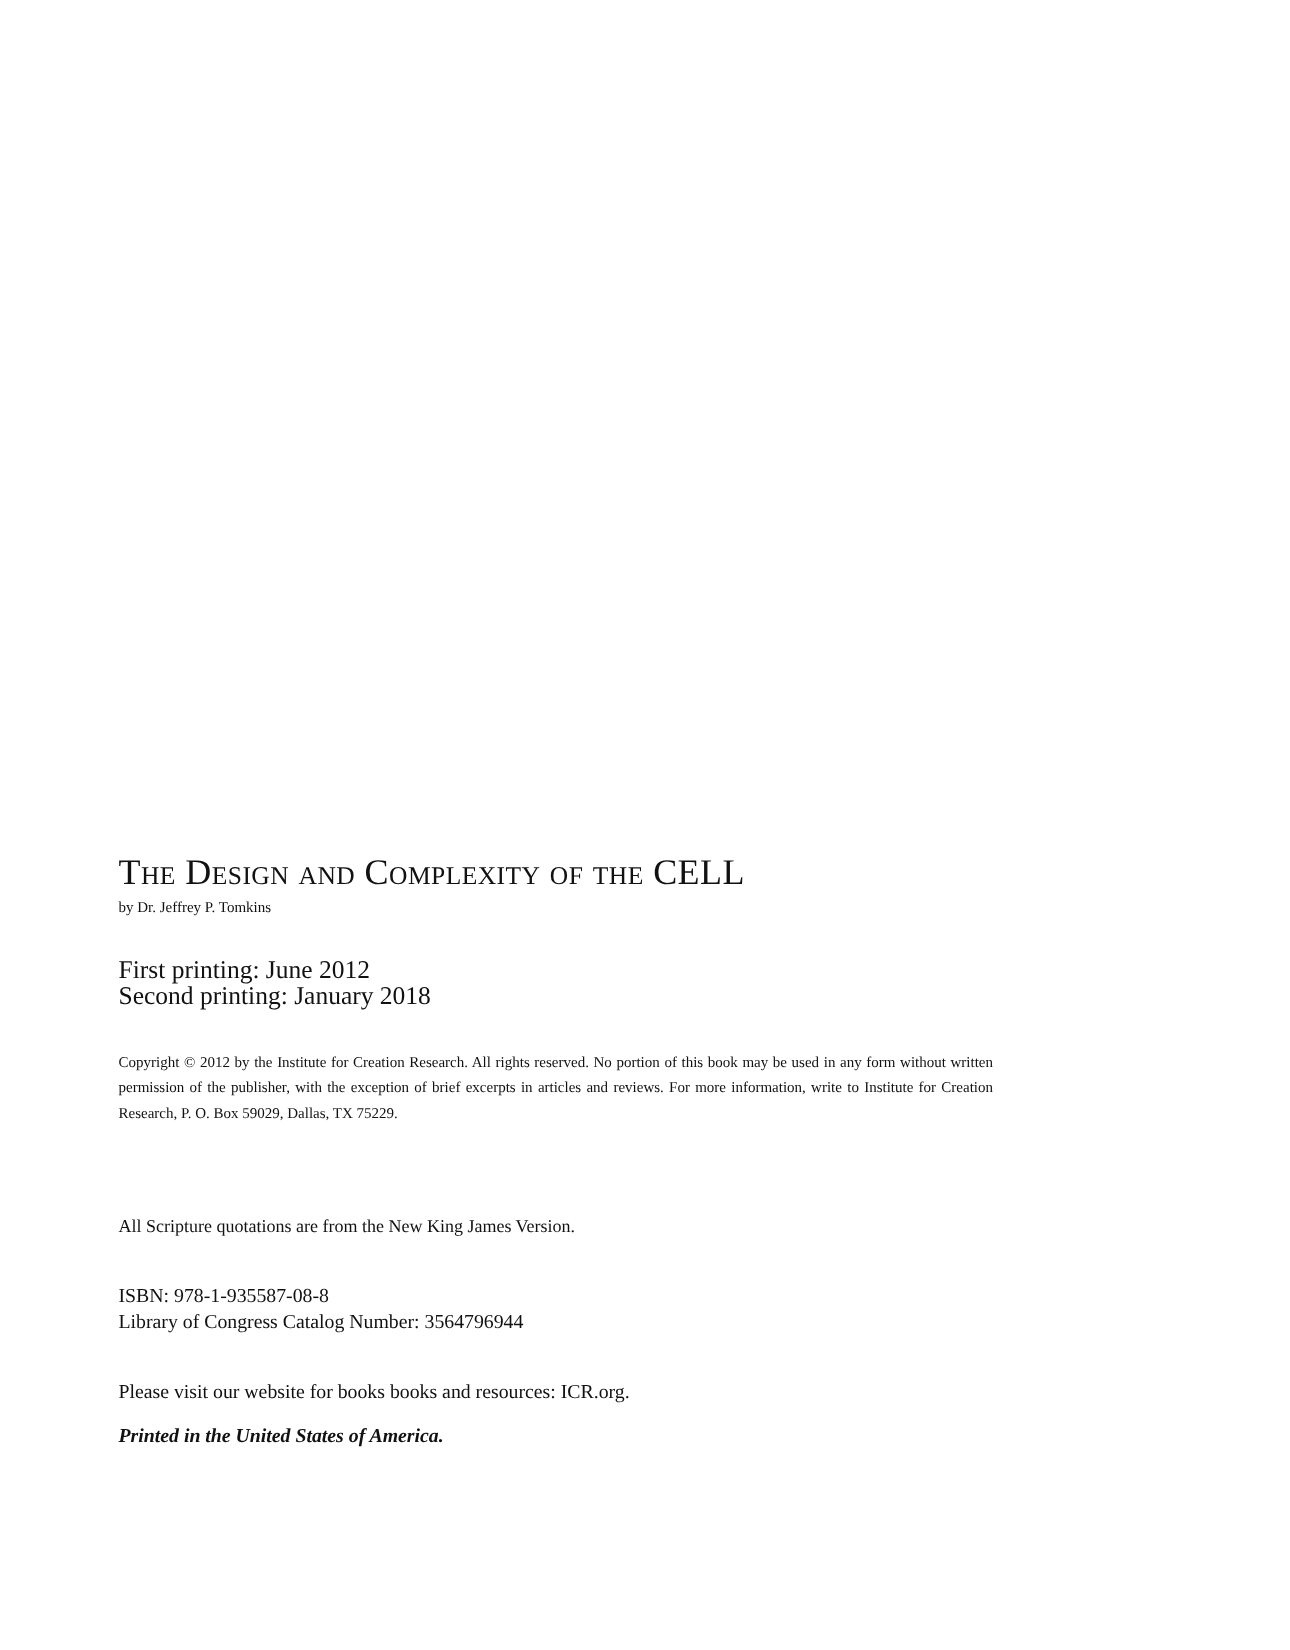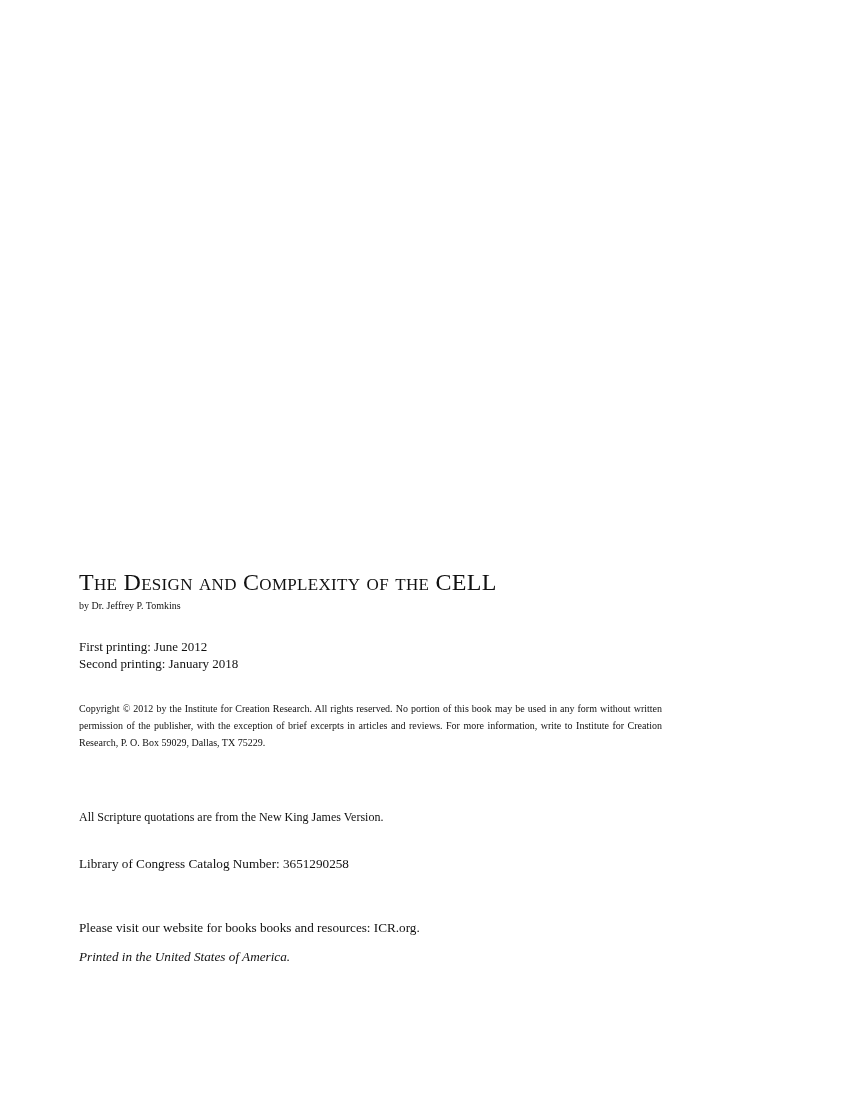--- a/index.html
+++ b/index.html
@@ -7,42 +7,43 @@
       width: 860px; height: 1100px; position: relative; overflow: hidden;
       font-family: "Liberation Serif", "DejaVu Serif", serif;
       color: #111111;
     }
     .block { position: absolute; left: 51px; margin-left: 28px; }
     .title {
       top: 568px; font-size: 24px; letter-spacing: 0.3px; line-height: 28px; white-space: nowrap;
       font-variant: small-caps;
     }
     .author { top: 597px; font-size: 10px; line-height: 18px; }
-    .printings { top: 638px; font-size: 13px; line-height: 17px; }
+    .printings { top: 638px; font-size: 17px; line-height: 17px; }
     .copyright { top: 700px; width: 583px; font-size: 10px; line-height: 17px; text-align: justify; }
     .scripture { top: 809px; font-size: 12px; line-height: 17px; }
     .isbn { top: 855px; font-size: 13.2px; line-height: 17px; }
     .website { top: 919px; font-size: 13.2px; line-height: 17px; }
-    .printed { top: 948px; font-size: 13.2px; line-height: 17px; font-style: italic; }
+    .printed { top: 948px; font-size: 13.2px; line-height: 17px; font-style: italic; font-weight: bold; }
     .line { display: block; white-space: nowrap; }
   </style>
 </head>
 <body>
 
 <div class="block title">The Design and Complexity of the CELL</div>
 <div class="block author">by Dr. Jeffrey P. Tomkins</div>
 
 <div class="block printings">
   <span class="line">First printing: June 2012</span>
   <span class="line">Second printing: January 2018</span>
 </div>
 
 <div class="block copyright">Copyright © 2012 by the Institute for Creation Research. All rights reserved. No portion of this book may be used in any form without written permission of the publisher, with the exception of brief excerpts in articles and reviews. For more information, write to Institute for Creation Research, P. O. Box 59029, Dallas, TX 75229.</div>
 
 <div class="block scripture">All Scripture quotations are from the New King James Version.</div>
 
 <div class="block isbn">
-  <span class="line">Library of Congress Catalog Number: 3651290258</span>
+  <span class="line">ISBN: 978-1-935587-08-8</span>
+  <span class="line">Library of Congress Catalog Number: 3564796944</span>
 </div>
 
 <div class="block website">Please visit our website for books books and resources: ICR.org.</div>
 
 <div class="block printed">Printed in the United States of America.</div>
 
 </body></html>

